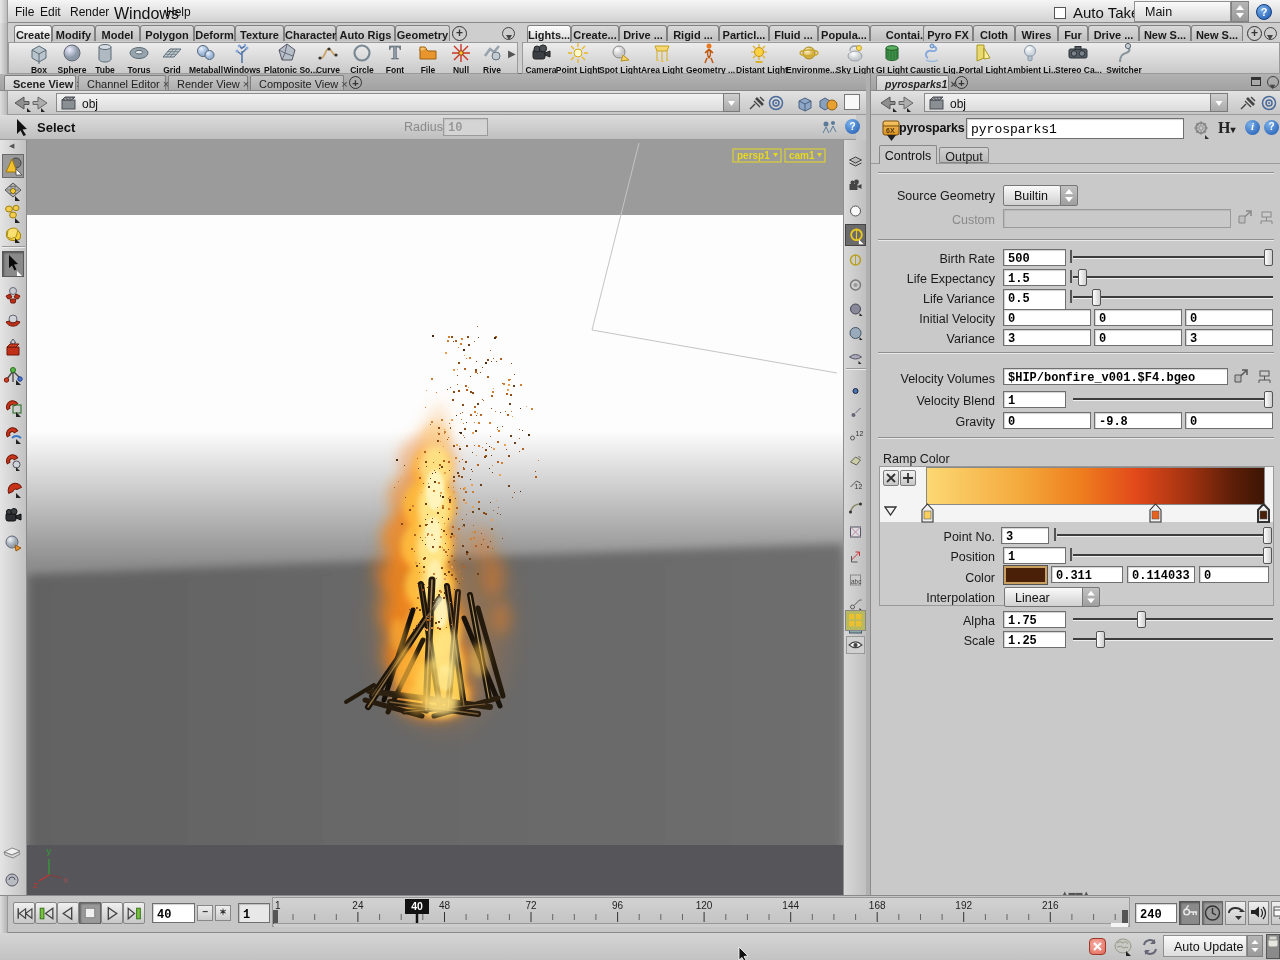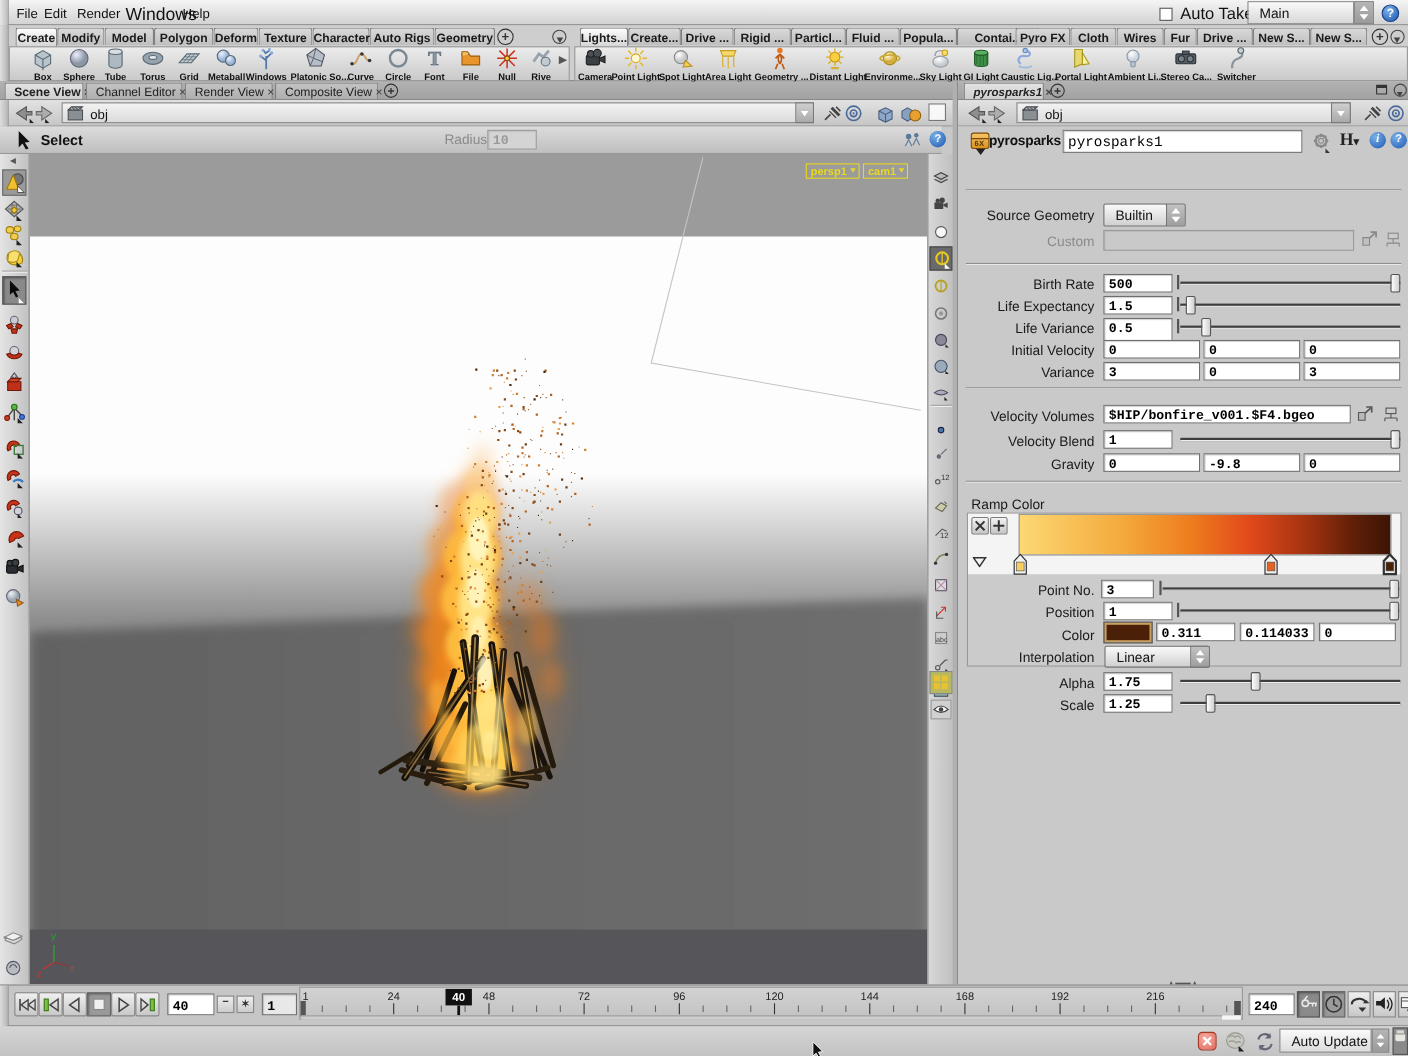--- a/index.html
+++ b/index.html
@@ -729,20 +729,24 @@
           <g stroke="#8a8a8a" stroke-width="2">
             <path d="M10 2.5v3M10 12.5v3M3.5 9h3M13.5 9h3M5.4 4.4l2.1 2.1M12.5 11.5l2.1 2.1M14.6 4.4l-2.1 2.1M7.5 11.5l-2.1 2.1"></path>
           </g>
           <circle cx="10" cy="9" r="2.2" fill="#c9c9c9" stroke="#8a8a8a"></circle>
           <path d="M14 16l4 4h-4z" fill="#333"></path>
         </svg>
 <div class="abs" style="left:347px;top:4px;font:bold 16px Liberation Serif;color:#222">H<span style="font-size:10px">▾</span></div>
 <div class="abs" style="left:374px;top:5px;width:15px;height:15px;border-radius:8px;background:radial-gradient(circle at 35% 30%,#7ab0e8,#1a55b0);color:#fff;font:bold italic 11px Liberation Serif;text-align:center">i</div>
 <div class="abs" style="left:393px;top:5px;width:15px;height:15px;border-radius:8px;background:radial-gradient(circle at 35% 30%,#7ab0e8,#1a55b0);color:#fff;font:bold 10px Liberation Sans;text-align:center;padding-top:1px">?</div>
 </path></div>
+    <div class="abs" style="left:0;top:69px;width:409px;height:21px;background:#c9c9c9;border-bottom:1px solid #9a9a9a">
+<div class="abs" style="left:8px;top:2px;width:58px;height:19px;background:#c9c9c9;border:1px solid #888;border-bottom:none;font-size:12.5px;color:#111;text-align:center;padding-top:3px;border-radius:2px 2px 0 0">Controls</div>
+<div class="abs" style="left:68px;top:4px;width:50px;height:16px;background:linear-gradient(#d2d2d2,#b8b8b8);border:1px solid #888;font-size:12.5px;color:#222;text-align:center;padding-top:2px;border-radius:2px 2px 0 0">Output</div>
+</div>
   </div>
 <div class="sep" style="top:172px"></div>
 <div class="lbl" style="left:770px;top:189px;width:225px">Source Geometry</div>
 <div class="abs" style="left:1003px;top:185px;width:58px;height:21px;background:linear-gradient(#fafafa,#d0d0d0);border:1px solid #777;border-radius:2px;font-size:12.5px;color:#111;padding:3px 0 0 10px">Builtin</div>
 <div class="abs" style="left:1060px;top:185px;width:18px;height:21px;background:linear-gradient(#c2c2c2,#9e9e9e);border:1px solid #777;border-radius:0 2px 2px 0"><svg width="16" height="19" viewBox="0 0 16 19">
       <path d="M8 3l4 5H4z M8 16l4-5H4z" fill="#fff"></path>
     </svg></div>
 <div class="lblg" style="left:770px;top:213px;width:225px">Custom</div>
 <div class="fldg" style="left:1003px;top:209px;width:228px;height:19px"></div>
 <svg class="abs" style="left:1237px;top:210px" width="18" height="16">

